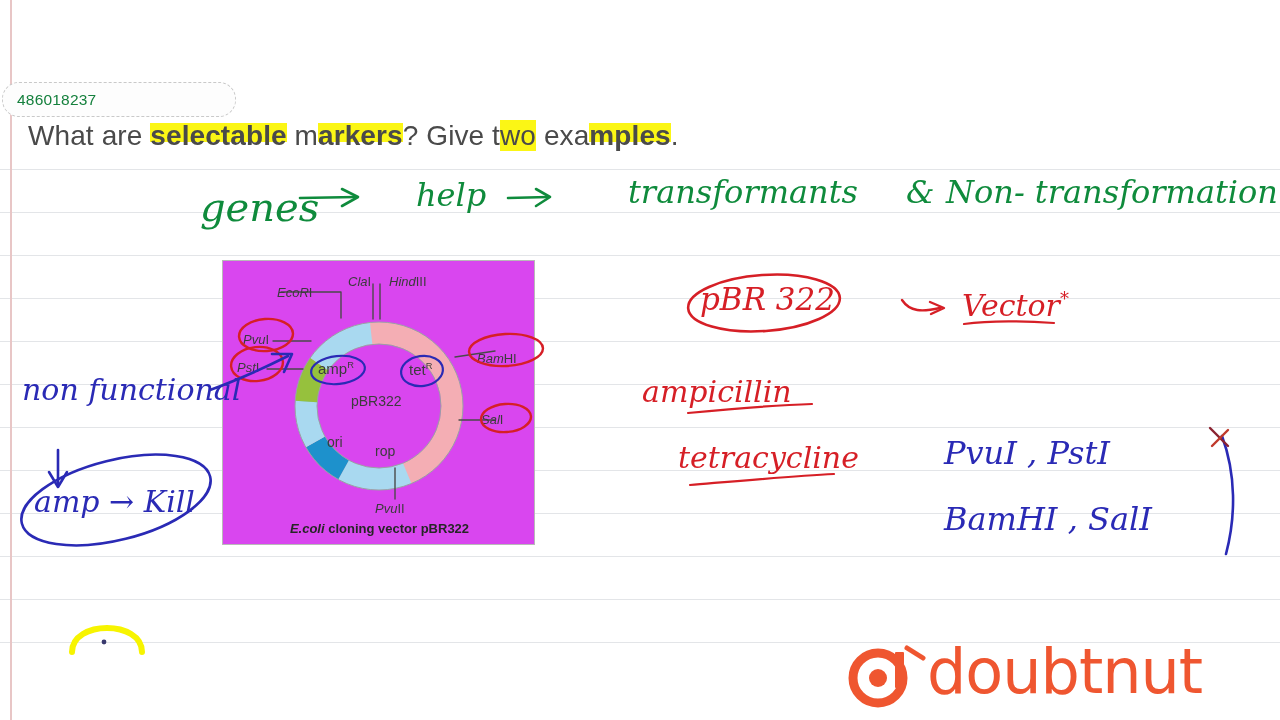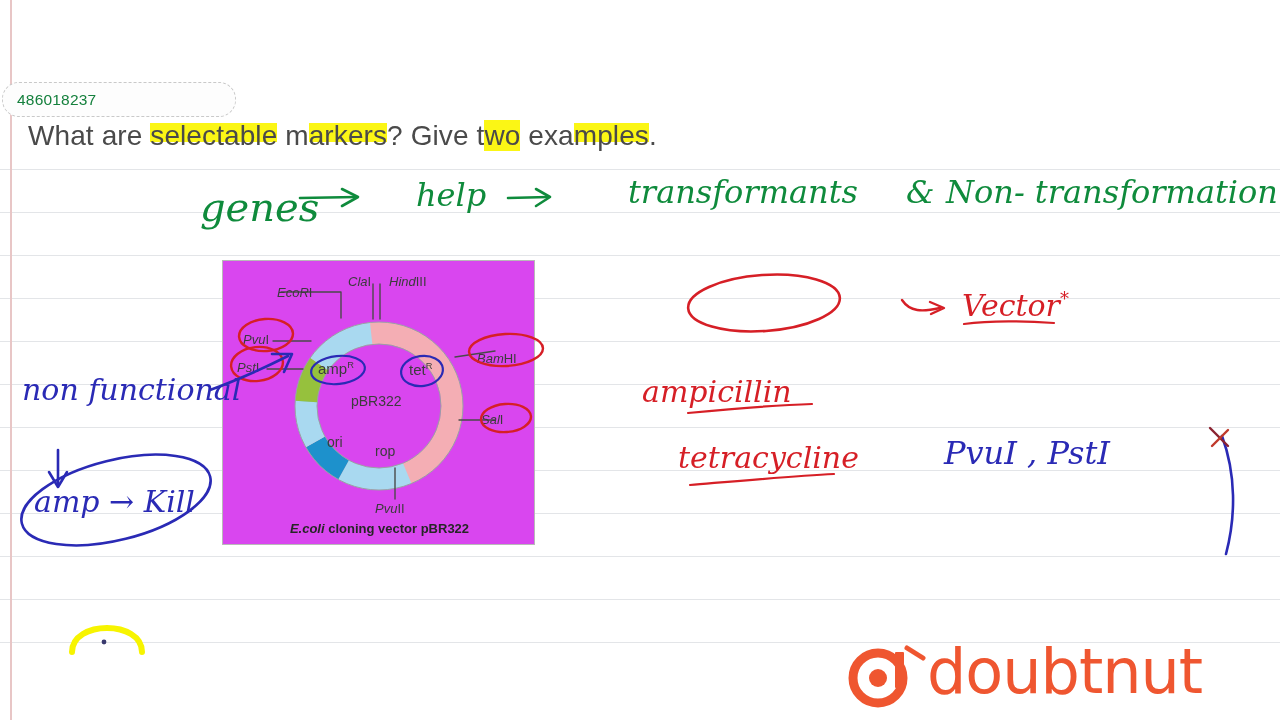--- a/index.html
+++ b/index.html
@@ -51,20 +51,21 @@
     position:absolute;left:28px;top:120px;width:1000px;height:44px;
     font-size:28px;color:#4a4a4a;white-space:nowrap;
     letter-spacing:.1px;
   }
   .question .hl{
     background:#fbf615;
     box-shadow:0 0 0 0 #fbf615;
   }
   .question .hl-half{
     background:linear-gradient(to bottom, rgba(251,246,21,0) 0%, rgba(251,246,21,0) 10%, #fbf615 10%, #fbf615 72%, rgba(251,246,21,0) 72%);
+    font-weight:bold;
   }
 
   
   .hw{position:absolute;white-space:nowrap;}
   .hw-green{color:#0f8b3c;}
   .hw-red{color:#d61f26;}
   .hw-blue{color:#2a2ab5;}
   .hw-text{
     font-family:"DejaVu Serif", serif;
     font-style:italic;
@@ -247,20 +248,21 @@
   <svg class="ink" style="left:478px;top:400px;width:56px;height:36px;" viewBox="0 0 56 36">
     <ellipse cx="28" cy="18" rx="25" ry="14" stroke="#d61f26" stroke-width="2.4" transform="rotate(-4 28 18)"></ellipse>
   </svg>
   <svg class="ink" style="left:308px;top:352px;width:60px;height:36px;" viewBox="0 0 60 36">
     <ellipse cx="30" cy="18" rx="27" ry="14" stroke="#2a2ab5" stroke-width="2.2" transform="rotate(-6 30 18)"></ellipse>
   </svg>
   <svg class="ink" style="left:398px;top:352px;width:48px;height:38px;" viewBox="0 0 48 38">
     <ellipse cx="24" cy="19" rx="21" ry="15" stroke="#2a2ab5" stroke-width="2.2" transform="rotate(-8 24 19)"></ellipse>
   </svg>
 
+  <div class="hw hw-red hw-text" style="left:700px;top:281px;font-size:31px;">pBR 322</div>
   <svg class="ink" style="left:684px;top:272px;width:160px;height:62px;" viewBox="0 0 160 62">
     <ellipse cx="80" cy="31" rx="76" ry="28" stroke="#d61f26" stroke-width="2.6" transform="rotate(-4 80 31)"></ellipse>
   </svg>
 
   <svg class="ink" style="left:900px;top:292px;width:54px;height:26px;" viewBox="0 0 54 26">
     <path d="M2,8 C10,20 22,20 40,16" stroke="#d61f26" stroke-width="2.4"></path>
     <path d="M30,10 L44,16 L31,22" stroke="#d61f26" stroke-width="2.4"></path>
   </svg>
 
   <div class="hw hw-red hw-text" style="left:962px;top:288px;font-size:30px;">
@@ -290,20 +292,21 @@
     <path d="M14,2 L14,36" stroke="#2a2ab5" stroke-width="2.6"></path>
     <path d="M5,24 L14,39 L23,24" stroke="#2a2ab5" stroke-width="2.6"></path>
   </svg>
 
   <div class="hw hw-blue hw-text" style="left:34px;top:484px;font-size:30px;">amp → Kill</div>
   <svg class="ink" style="left:14px;top:448px;width:205px;height:104px;" viewBox="0 0 205 104">
     <ellipse cx="102" cy="52" rx="97" ry="40" stroke="#2a2ab5" stroke-width="2.6" transform="rotate(-14 102 52)"></ellipse>
   </svg>
 
   <div class="hw hw-blue hw-text" style="left:944px;top:434px;font-size:32px;">PvuI ,  PstI</div>
+  <div class="hw hw-blue hw-text" style="left:944px;top:500px;font-size:32px;">BamHI ,  SalI</div>
 
   <svg class="ink" style="left:1210px;top:430px;width:40px;height:130px;" viewBox="0 0 40 130">
     <path d="M12,6 C26,44 26,86 16,124" stroke="#2a2ab5" stroke-width="2.6"></path>
   </svg>
   <svg class="ink" style="left:1204px;top:424px;width:32px;height:30px;" viewBox="0 0 32 30">
     <path d="M6,4 L24,22" stroke="#8a2230" stroke-width="2.4"></path>
     <path d="M24,6 L8,22" stroke="#c0392b" stroke-width="2.4"></path>
   </svg>
 
   <svg class="ink" style="left:68px;top:610px;width:78px;height:44px;" viewBox="0 0 78 44">

